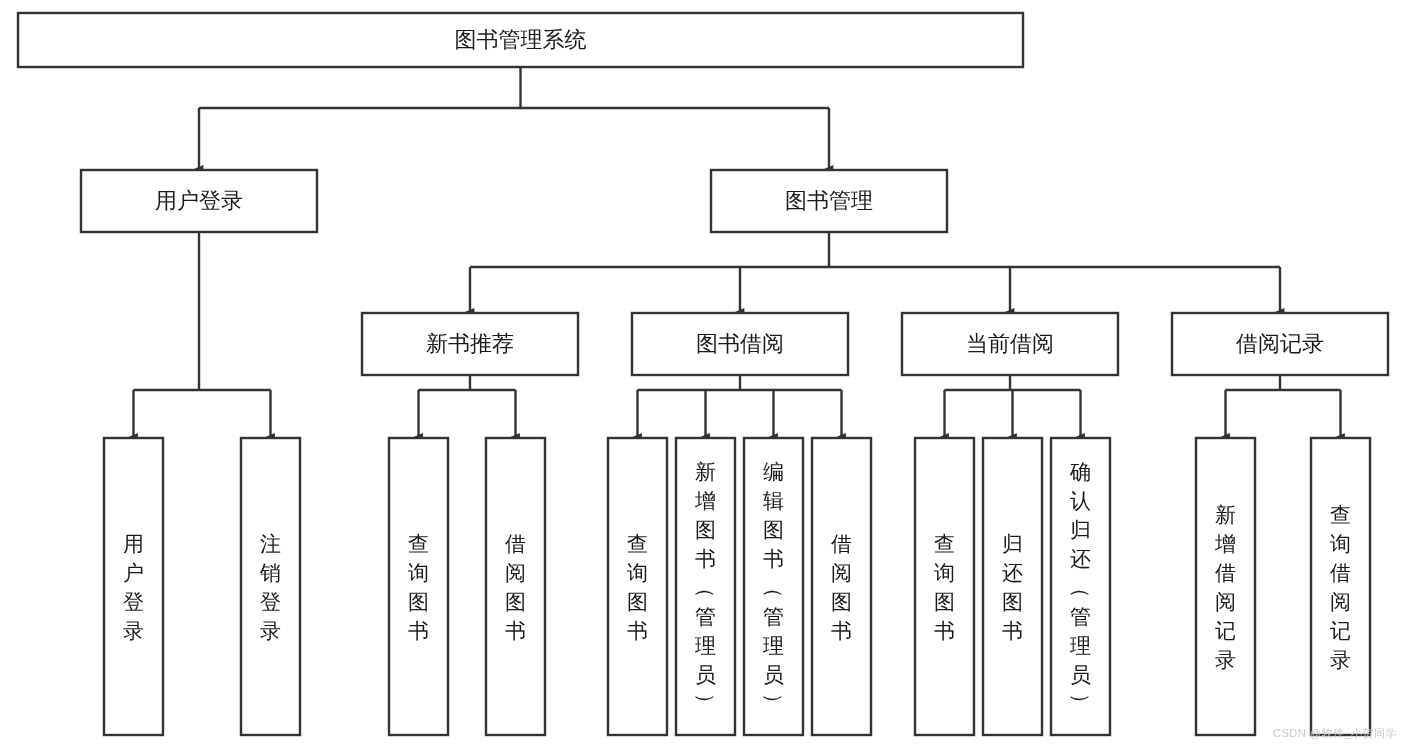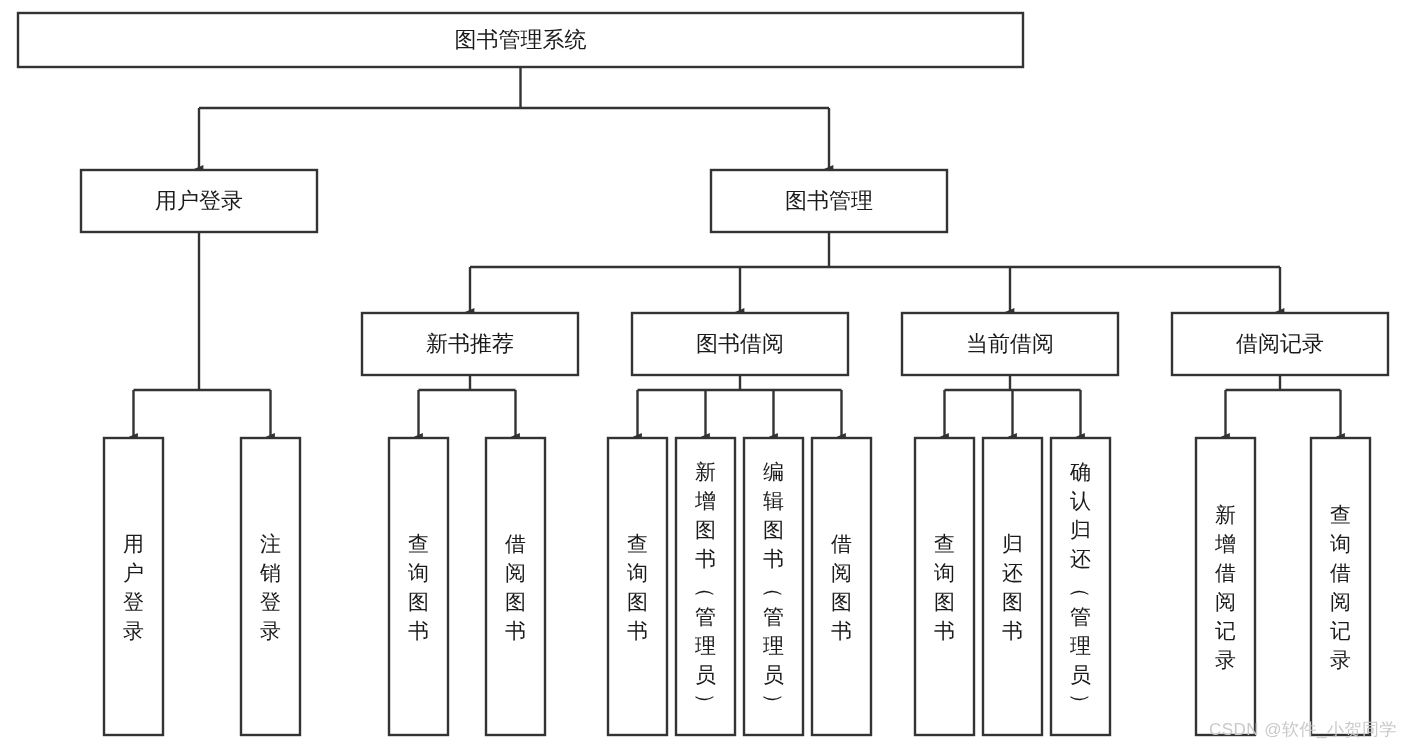--- a/index.html
+++ b/index.html
@@ -40,21 +40,21 @@
   .link-line {
     stroke: #333333;
     stroke-width: 2.4;
     fill: none;
   }
   .watermark {
     position: absolute;
     right: 8px;
     bottom: 6px;
     color: #c9c9c9;
-    font-size: 17px;
+    font-size: 11px;
     font-family: "Liberation Sans", "DejaVu Sans", sans-serif;
     letter-spacing: 0.5px;
     white-space: nowrap;
     pointer-events: none;
   }
 </style>
 </head>
 <body>
 
 <svg id="diagram" viewBox="0 0 1405 747" xmlns="http://www.w3.org/2000/svg">

